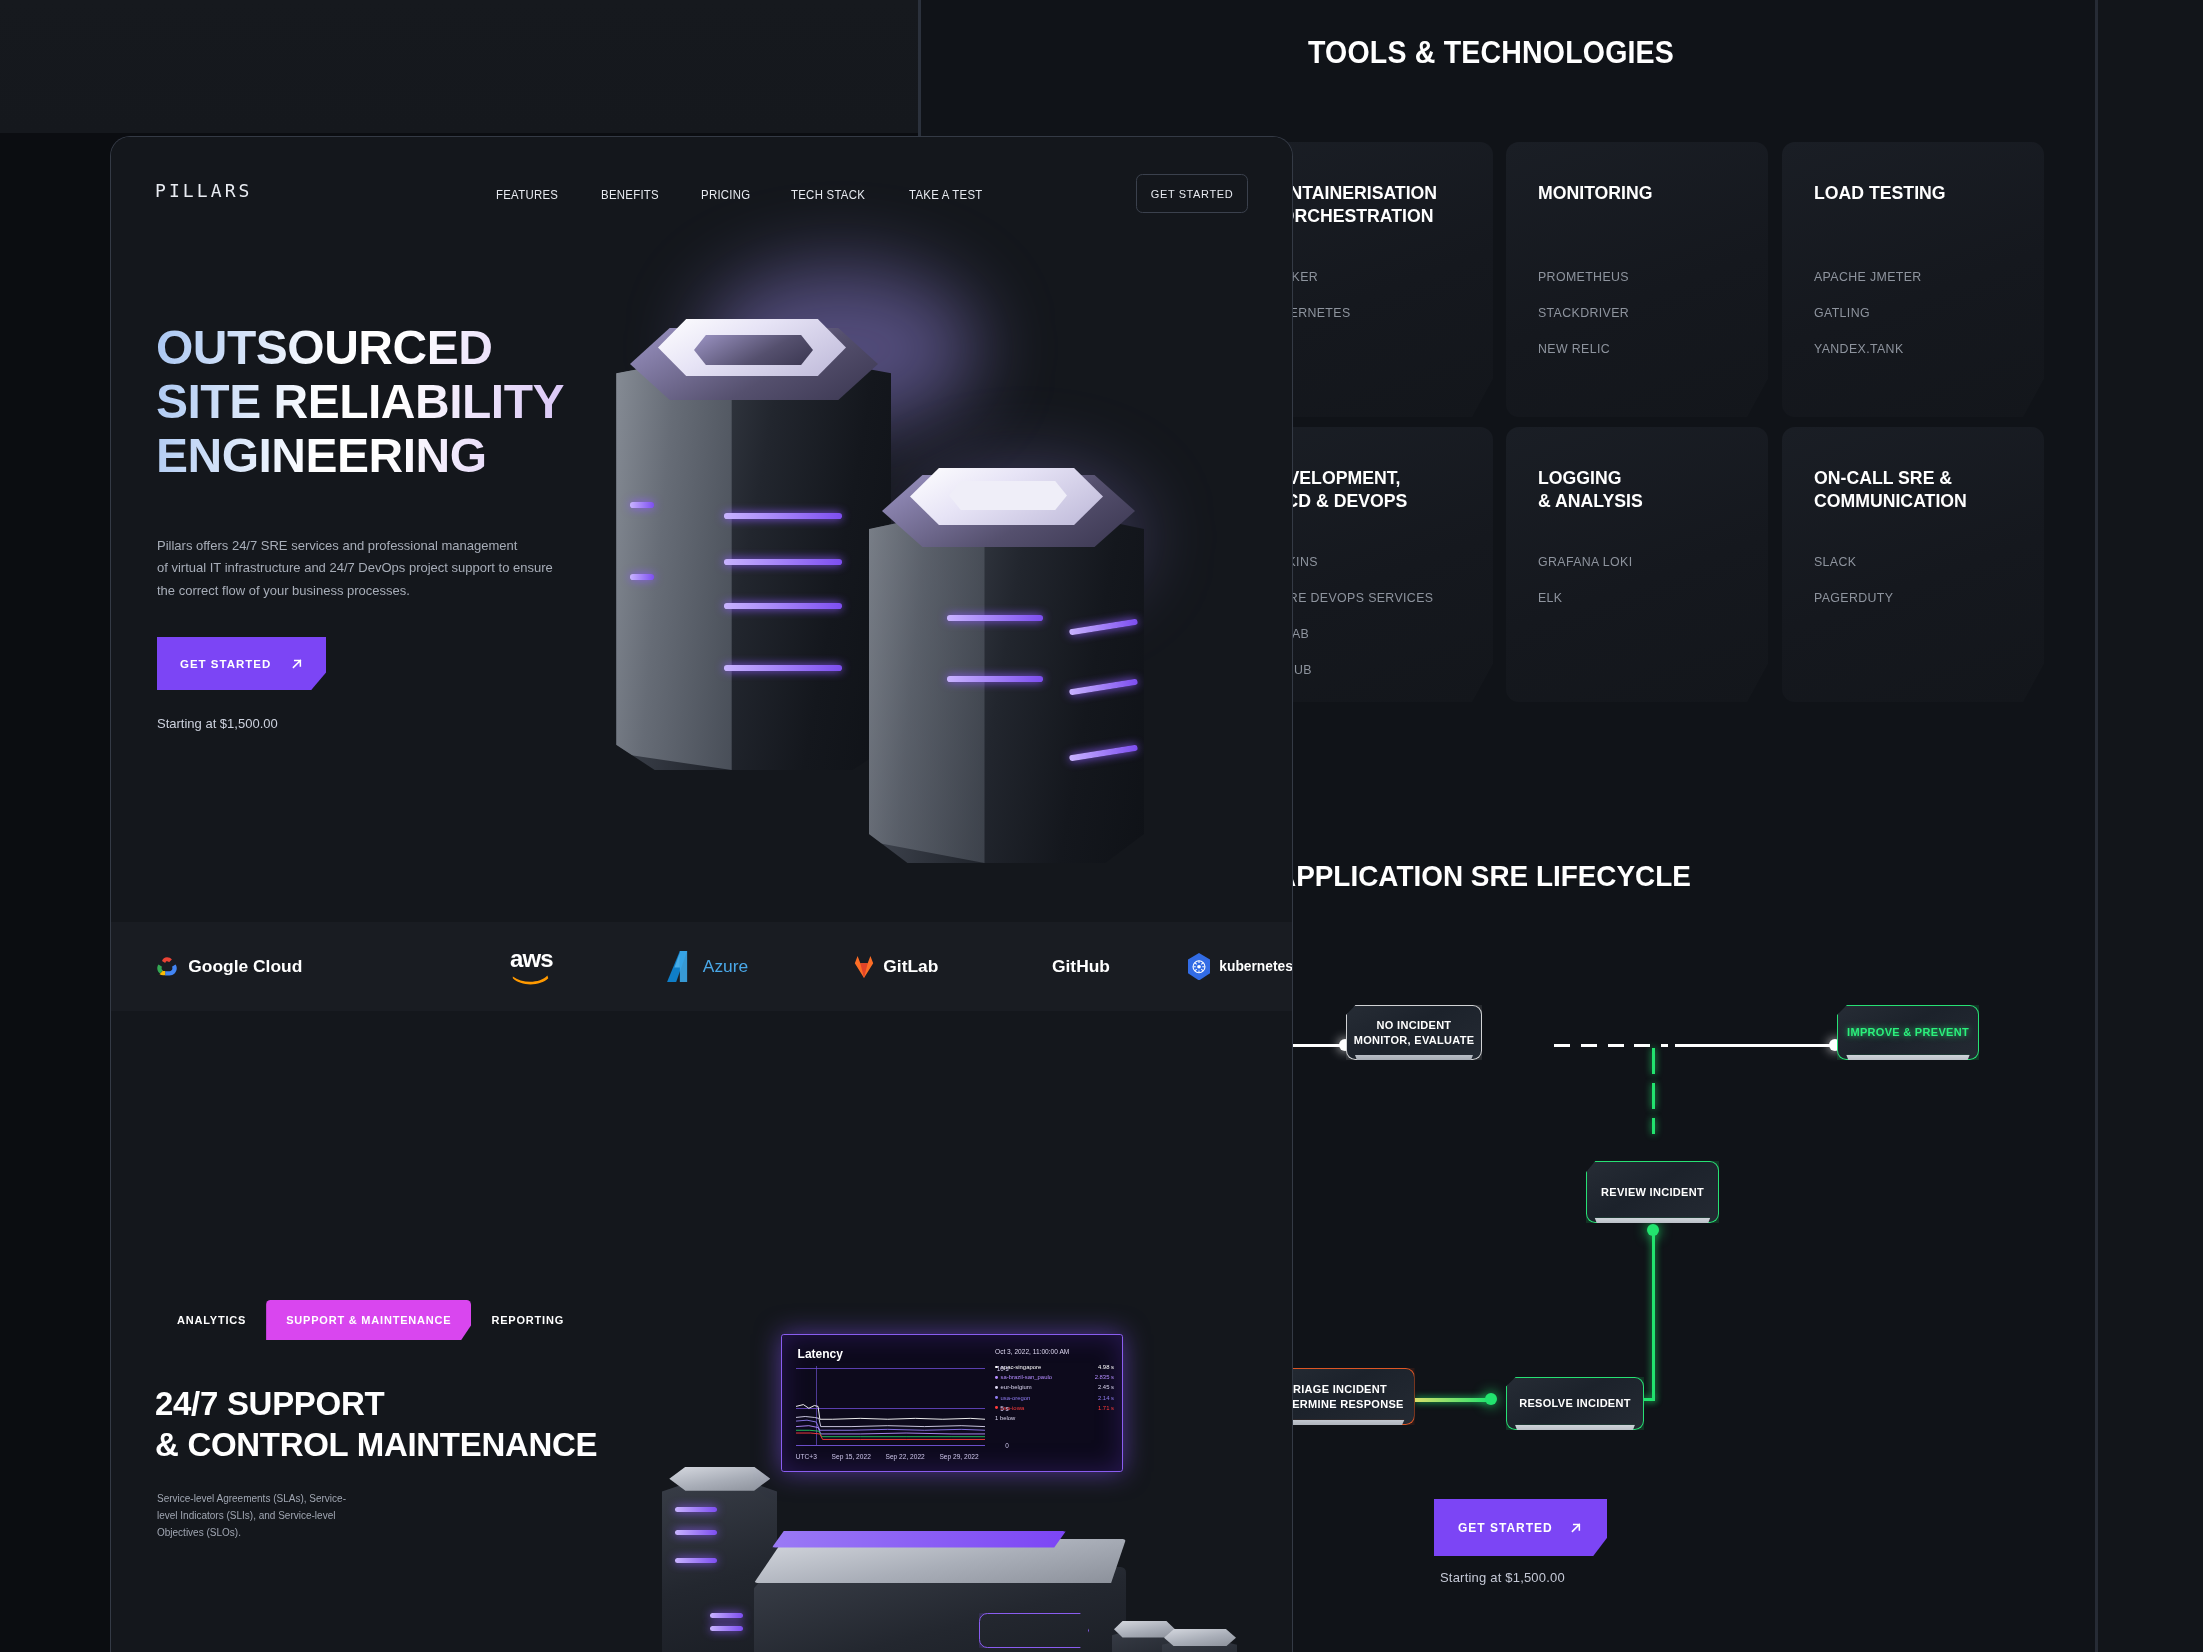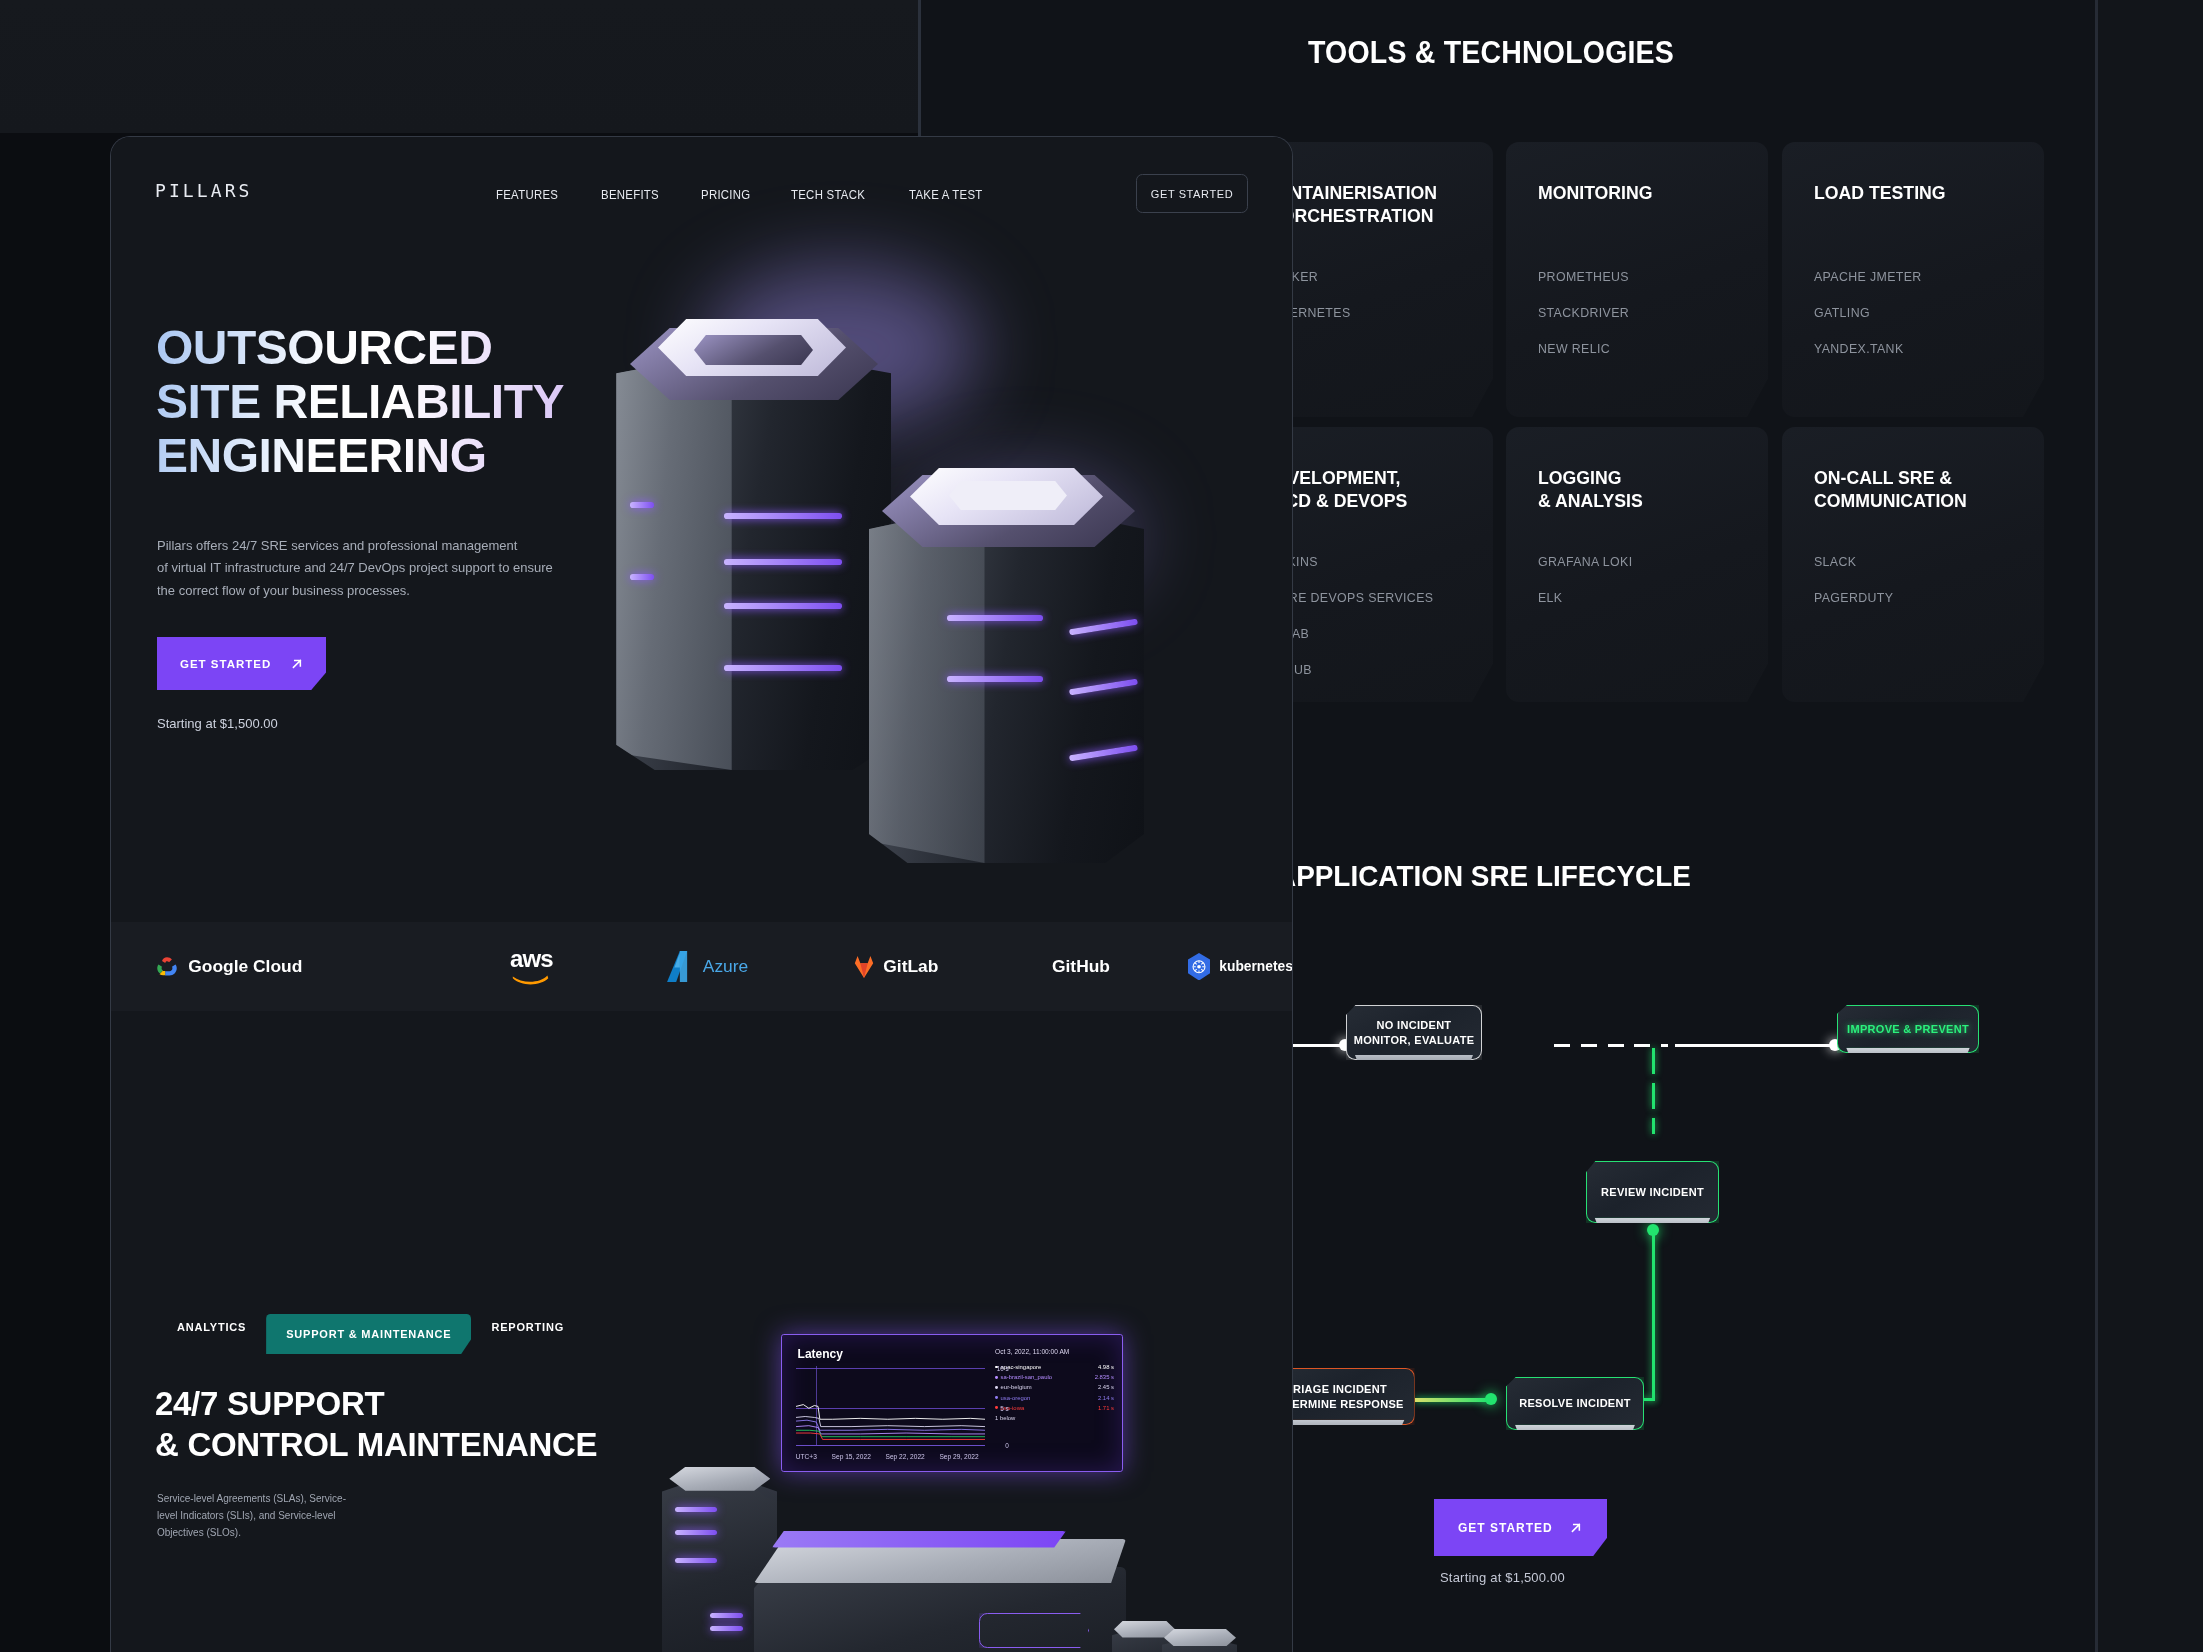--- a/index.html
+++ b/index.html
@@ -204,24 +204,23 @@
 
   
   .lower { position: absolute; top: 874px; left: 0; width: 100%; height: 643px; background:#14171c; }
   .tabs { position: absolute; left: 46px; top: 289px; display: flex; align-items: center; gap: 0px; }
   .tab {
     font-size: 11px; font-weight: 700; letter-spacing: 0.8px; color: #fff;
     background: transparent; border: none; font-family: inherit; cursor: pointer;
     padding: 13px 20px; height: 40px;
   }
   .tab.active {
-    background: #0f766e;
+    background: #d946ef;
     clip-path: polygon(0 0, 100% 0, 100% 62%, 95% 100%, 0 100%);
     border-radius: 4.6px 4.6px 0 0;
-    margin-top: 14px;
   }
   .lower-h2 {
     position: absolute; left: 44px; top: 372px;
     font-size: 33px; line-height: 1.25; font-weight: 700; color: #fff;
     letter-spacing: -0.3px; white-space: pre-line;
   }
   .lower-p {
     position: absolute; left: 46px; top: 479px; width: 275px;
     font-size: 10px; line-height: 1.72; color: #a0a6b2; white-space: pre-line;
   }
@@ -359,21 +358,21 @@
     <div class="wire-g" style="left:184px; top:480px; width:75px; height:3.7px; background:linear-gradient(90deg,#d8e06a,#22e36e);"></div>
     <div class="dot dot-g" style="left:254px; top:475px;"></div>
     <div class="wire-g" style="left:312px; top:480px; width:24px; height:3.7px;"></div>
 
     <div class="node n-white" style="left:115px; top:87px; width:136px; height:55px;align-items:center;">
       <span>NO INCIDENT</span>
       <span>MONITOR, EVALUATE</span>
       <span class="base"></span>
     </div>
 
-    <div class="node n-green" style="left:606px; top:87px; width:142px; height:48px;">
+    <div class="node n-green" style="left:606px; top:87px; width:142px; height:55px;">
       <span class="n-green-t">IMPROVE &amp; PREVENT</span>
       <span class="base"></span>
     </div>
 
     <div class="node n-green" style="left:355px; top:243px; width:133px; height:62px;">
       <span>REVIEW INCIDENT</span>
       <span class="base"></span>
     </div>
 
     <div class="node n-red" style="left:27.5px; top:450px; width:156px; height:57px;">

